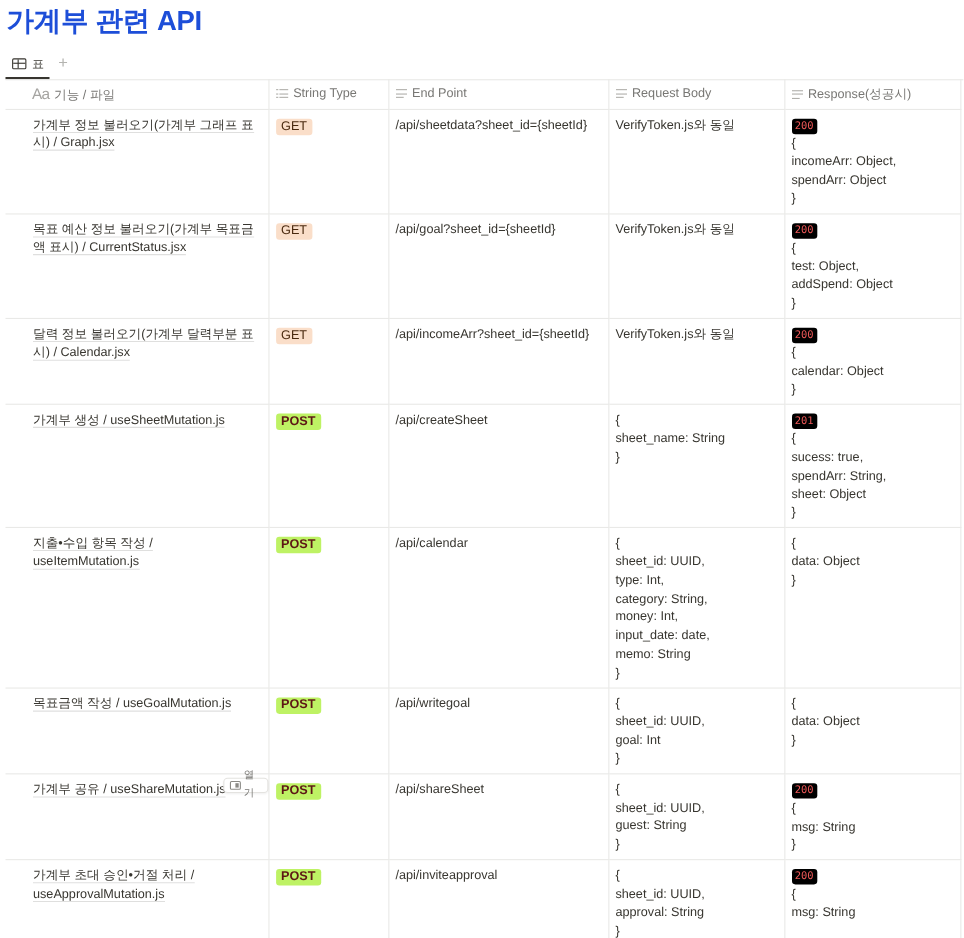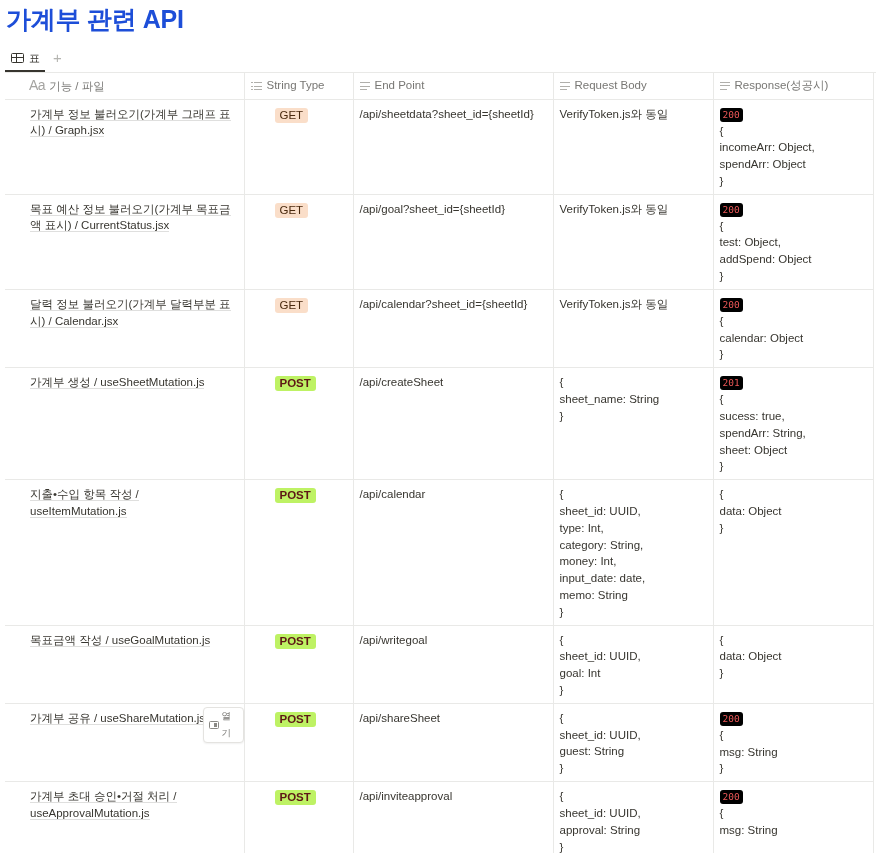--- a/index.html
+++ b/index.html
@@ -39,28 +39,28 @@
                 linear-gradient(#b0afab,#b0afab) 3px 0/8px 1.2px no-repeat,
                 linear-gradient(#b0afab,#b0afab) 0 3.4px/2px 1.2px no-repeat,
                 linear-gradient(#b0afab,#b0afab) 3px 3.4px/8px 1.2px no-repeat,
                 linear-gradient(#b0afab,#b0afab) 0 6.8px/2px 1.2px no-repeat,
                 linear-gradient(#b0afab,#b0afab) 3px 6.8px/8px 1.2px no-repeat; }
 
   td { vertical-align: top; font-size: 11.5px; line-height: 16.8px; color: #37352f; border-bottom: 1px solid #e9e9e7; border-right: 1px solid #e9e9e7; padding: 6px 6px 4px 6px; }
   td:first-child { padding-left: 25px; padding-right: 10px; position: relative; }
   td.title span.t { border-bottom: 1px solid rgba(55,53,47,0.16); font-weight: 500; }
 
-  .badge { display: inline-block; font-size: 11.5px; line-height: 15px; padding: 0 5px; border-radius: 3px; margin-top: 2px; margin-left: 24px; }
+  .badge { display: inline-block; font-size: 11.5px; line-height: 15px; padding: 0 5px; border-radius: 3px; margin-top: 2px; }
   .badge.get { background: #fadec9; color: #49290e; }
   .badge.post { background: #bef264; color: #5d1715; font-weight: bold; }
 
   .code { display: inline-block; font-family: "DejaVu Sans Mono", "Liberation Mono", monospace; font-size: 9.5px; color: #eb5757; background: #000000; border-radius: 3px; padding: 0 3px; line-height: 14px; margin: 2px 0 1px 0; }
   .ln { display: block; }
 
-  .open-btn { position: absolute; left: 198px; top: 3px; height: 36px; padding: 0 5px; border: 1px solid #e4e3e0; border-radius: 4px; background: #fff; font-size: 9.5px; color: #787774; display: flex; align-items: center; box-shadow: 0 1px 2px rgba(15,15,15,0.06); cursor: pointer; }
+  .open-btn { position: absolute; left: 198px; top: 3px; height: 14px; padding: 0 5px; border: 1px solid #e4e3e0; border-radius: 4px; background: #fff; font-size: 9.5px; color: #787774; display: flex; align-items: center; box-shadow: 0 1px 2px rgba(15,15,15,0.06); cursor: pointer; }
   .open-btn .panel-icon { width: 11px; height: 8px; border: 1px solid #8a8985; border-radius: 1.5px; margin-right: 3px; position: relative; }
   .open-btn .panel-icon::after { content: ""; position: absolute; right: 1px; top: 1px; bottom: 1px; width: 3px; background: #8a8985; }
 </style>
 </head>
 <body>
 
 <div class="page-title">가계부 관련 API</div>
 
 <div class="view-tabs">
   <div class="view-tab">
@@ -103,21 +103,21 @@
         <td><span class="badge get">GET</span></td>
         <td><span>/api/goal?sheet_id={sheetId}</span></td>
         <td>
           <span class="ln">VerifyToken.js와 동일</span>
         </td>
         <td><span class="code">200</span><span class="ln">{</span><span class="ln">test: Object,</span><span class="ln">addSpend: Object</span><span class="ln">}</span></td>
       </tr>
       <tr style="height: 76px;">
         <td class="title"><span class="t">달력 정보 불러오기(가계부 달력부분 표시) / Calendar.jsx</span></td>
         <td><span class="badge get">GET</span></td>
-        <td><span>/api/calendar?sheet_id={sheetId}</span></td>
+        <td><span>/api/incomeArr?sheet_id={sheetId}</span></td>
         <td>
           <span class="ln">VerifyToken.js와 동일</span>
         </td>
         <td><span class="code">200</span><span class="ln">{</span><span class="ln">calendar: Object</span><span class="ln">}</span></td>
       </tr>
       <tr style="height: 112px;">
         <td class="title"><span class="t">가계부 생성 / useSheetMutation.js</span></td>
         <td><span class="badge post">POST</span></td>
         <td><span>/api/createSheet</span></td>
         <td>

